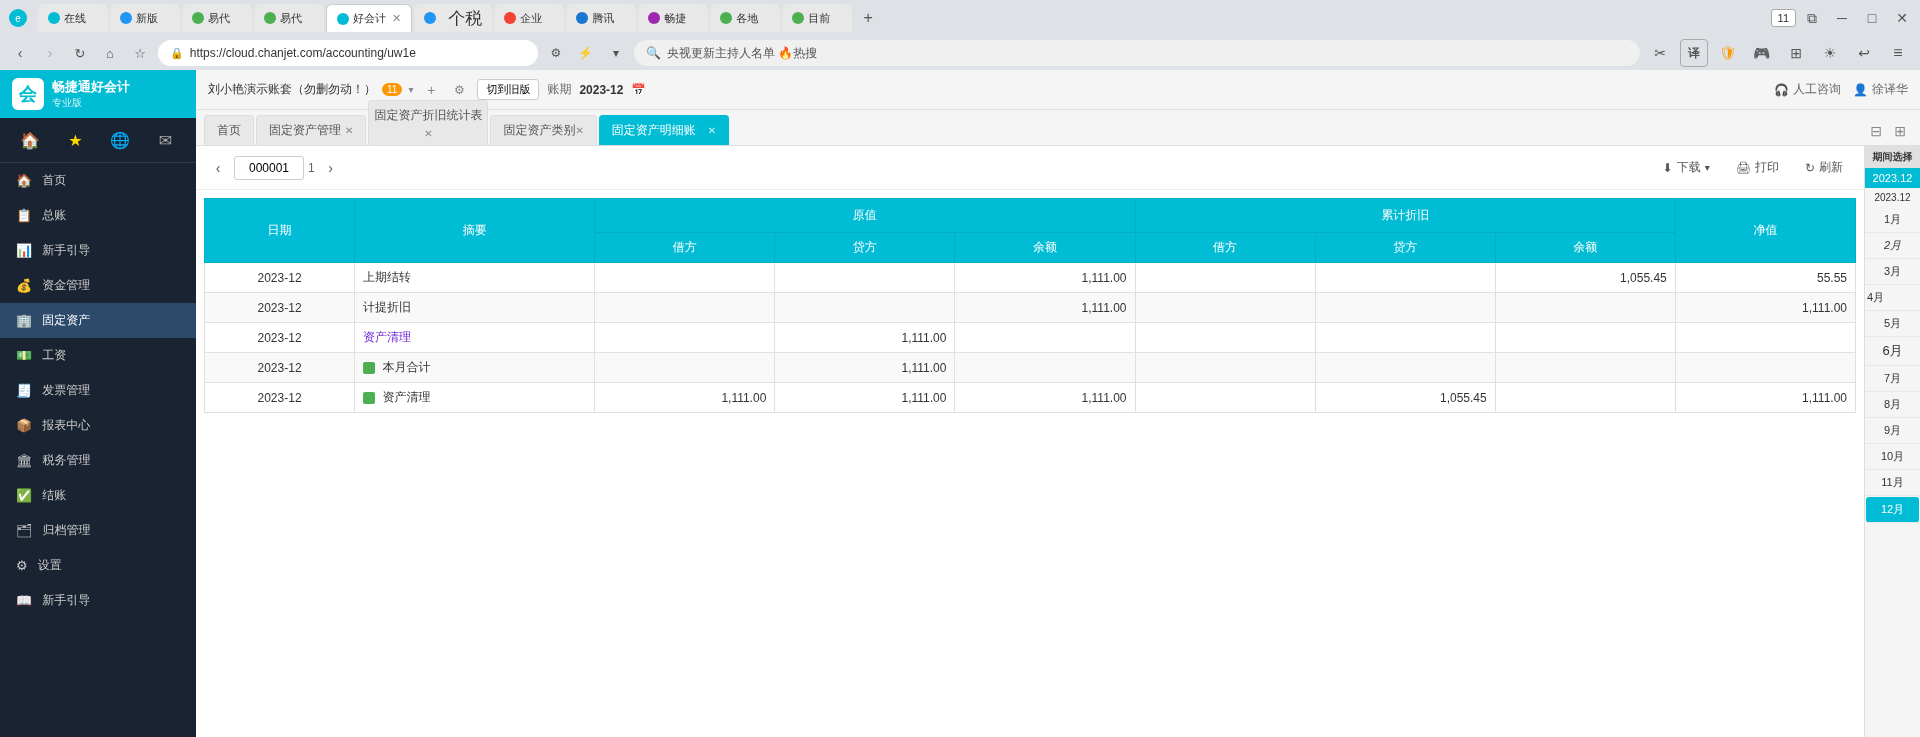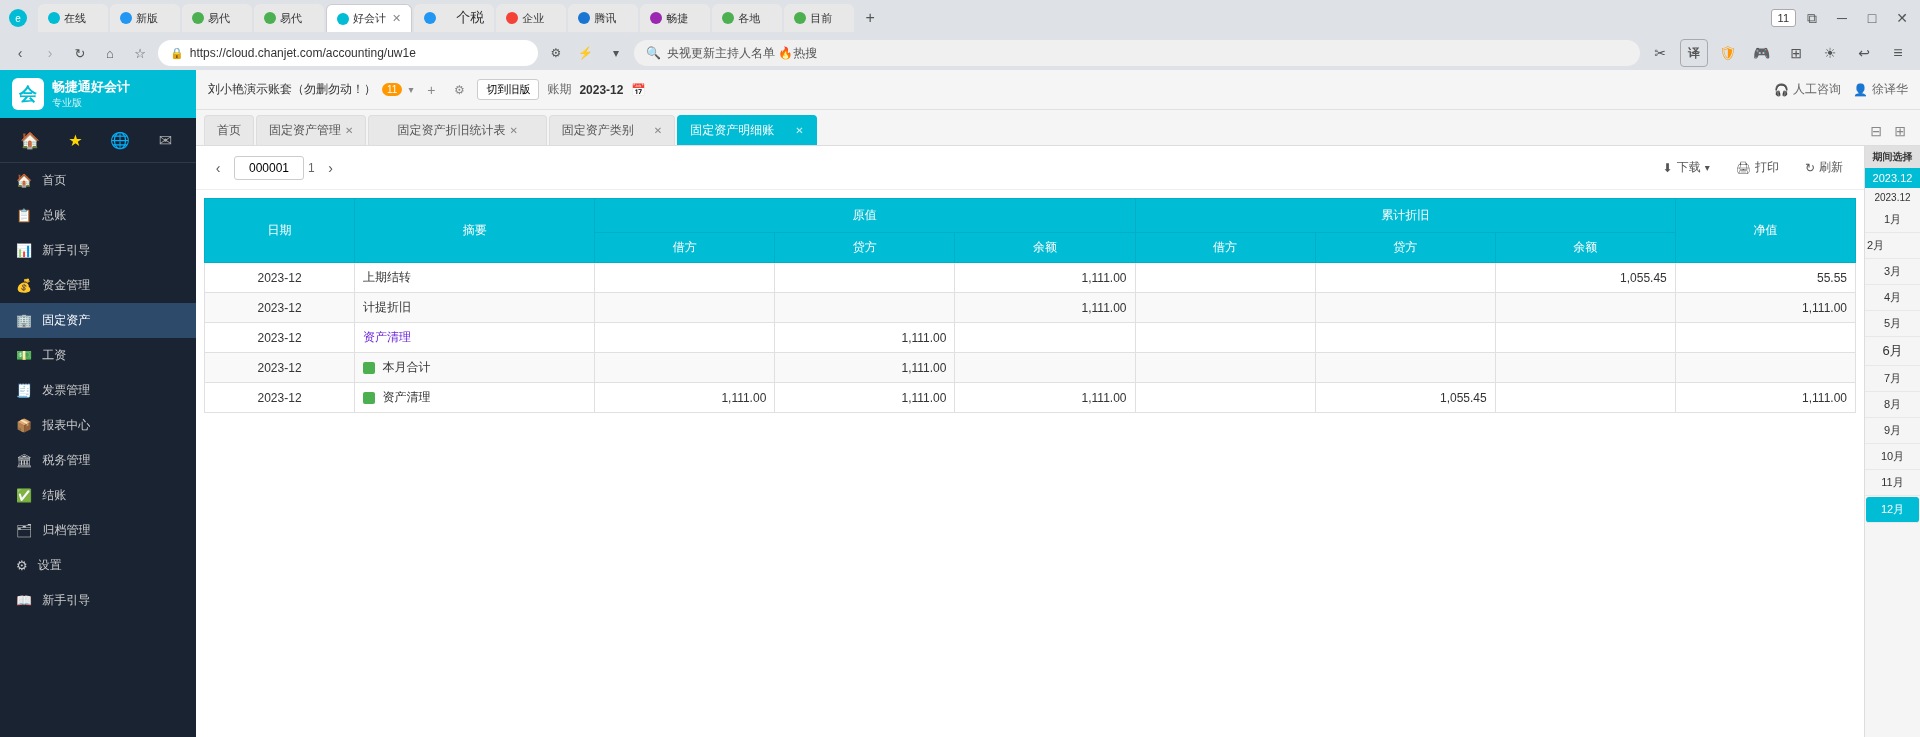--- a/index.html
+++ b/index.html
@@ -33,21 +33,21 @@
     </div>
     <div style="display:flex;align-items:center;padding:0 10px;height:28px;border-radius:6px 6px 0 0;font-size:11px;background:#e8e8e8;color:#333;gap:4px;cursor:pointer;min-width:70px;">
       <span style="width:12px;height:12px;border-radius:50%;background:#4CAF50;display:inline-block;"></span>
       <span>易代</span>
     </div>
     <div style="display:flex;align-items:center;padding:0 10px;height:28px;border-radius:6px 6px 0 0;font-size:11px;background:#fff;color:#333;gap:4px;cursor:pointer;min-width:80px;border:1px solid #ccc;border-bottom:none;">
       <span style="width:12px;height:12px;border-radius:50%;background:#00bcd4;display:inline-block;"></span>
       <span>好会计</span>
       <span style="margin-left:2px;color:#888;font-size:11px;cursor:pointer;">✕</span>
     </div>
-    <div style="display:flex;align-items:center;padding:0 10px;height:28px;border-radius:6px 6px 0 0;font-size:14px;background:#e8e8e8;color:#333;gap:20px;cursor:pointer;min-width:70px;">
+    <div style="display:flex;align-items:center;padding:0 10px;height:28px;border-radius:6px 6px 0 0;font-size:17px;background:#e8e8e8;color:#333;gap:12px;cursor:pointer;min-width:70px;">
       <span style="width:12px;height:12px;border-radius:50%;background:#2196F3;display:inline-block;"></span>
       <span>个税</span>
     </div>
     <div style="display:flex;align-items:center;padding:0 10px;height:28px;border-radius:6px 6px 0 0;font-size:11px;background:#e8e8e8;color:#333;gap:4px;cursor:pointer;min-width:70px;">
       <span style="width:12px;height:12px;border-radius:50%;background:#f44336;display:inline-block;"></span>
       <span>企业</span>
     </div>
     <div style="display:flex;align-items:center;padding:0 10px;height:28px;border-radius:6px 6px 0 0;font-size:11px;background:#e8e8e8;color:#333;gap:4px;cursor:pointer;min-width:70px;">
       <span style="width:12px;height:12px;border-radius:50%;background:#1976D2;display:inline-block;"></span>
       <span>腾讯</span>
@@ -204,29 +204,29 @@
     </div>
 
     <div style="height:36px;background:#f5f5f5;border-bottom:1px solid #ddd;display:flex;align-items:flex-end;padding:0 8px;">
       <div style="display:flex;align-items:center;padding:6px 12px;border-radius:4px 4px 0 0;font-size:12px;cursor:pointer;color:#555;gap:4px;background:#e8e8e8;border:1px solid #ddd;border-bottom:none;margin-right:2px;">
         <span>首页</span>
       </div>
       <div style="display:flex;align-items:center;padding:6px 12px;border-radius:4px 4px 0 0;font-size:12px;cursor:pointer;color:#555;gap:4px;background:#e8e8e8;border:1px solid #ddd;border-bottom:none;margin-right:2px;">
         <span>固定资产管理</span>
         <span style="font-size:10px;color:#888;">✕</span>
       </div>
-      <div style="display:flex;align-items:center;padding:6px 28px;border-radius:4px 4px 0 0;font-size:12px;cursor:pointer;color:#555;gap:4px;background:#e8e8e8;border:1px solid #ddd;border-bottom:none;margin-right:2px;">
+      <div style="display:flex;align-items:center;padding:6px 5px;border-radius:4px 4px 0 0;font-size:12px;cursor:pointer;color:#555;gap:4px;background:#e8e8e8;border:1px solid #ddd;border-bottom:none;margin-right:2px;flex-direction:column;">
         <span>固定资产折旧统计表</span>
         <span style="font-size:10px;color:#888;">✕</span>
       </div>
-      <div style="display:flex;align-items:center;padding:6px 12px;border-radius:4px 4px 0 0;font-size:12px;cursor:pointer;color:#555;gap:20px;background:#e8e8e8;border:1px solid #ddd;border-bottom:none;margin-right:2px;">
+      <div style="display:flex;align-items:center;padding:6px 12px;border-radius:4px 4px 0 0;font-size:12px;cursor:pointer;color:#555;gap:0;background:#e8e8e8;border:1px solid #ddd;border-bottom:none;margin-right:2px;">
         <span>固定资产类别</span>
         <span style="font-size:10px;color:#888;">✕</span>
       </div>
-      <div style="display:flex;align-items:center;padding:6px 12px;border-radius:4px 4px 0 0;font-size:12px;cursor:pointer;color:#fff;gap:21px;background:#00bcd4;border:1px solid #00bcd4;border-bottom:none;margin-right:2px;">
+      <div style="display:flex;align-items:center;padding:6px 12px;border-radius:4px 4px 0 0;font-size:12px;cursor:pointer;color:#fff;gap:12px;background:#00bcd4;border:1px solid #00bcd4;border-bottom:none;margin-right:2px;">
         <span>固定资产明细账</span>
         <span style="font-size:10px;color:rgba(255,255,255,0.8);">✕</span>
       </div>
       <div style="flex:1;"></div>
       <div style="width:24px;height:24px;display:flex;align-items:center;justify-content:center;cursor:pointer;color:#888;font-size:14px;margin-bottom:2px;">⊟</div>
       <div style="width:24px;height:24px;display:flex;align-items:center;justify-content:center;cursor:pointer;color:#888;font-size:14px;margin-bottom:2px;">⊞</div>
     </div>
 
     <div style="flex:1;display:flex;overflow:hidden;background:#fff;">
 
@@ -345,23 +345,23 @@
             </tbody>
           </table>
         </div>
       </div>
 
       <div style="width:56px;background:#f5f5f5;border-left:1px solid #ddd;display:flex;flex-direction:column;overflow:hidden;font-size:11px;">
         <div style="background:#e0e0e0;text-align:center;padding:4px 2px;font-size:10px;color:#333;font-weight:bold;">期间选择</div>
         <div style="background:#00bcd4;color:#fff;text-align:center;padding:4px 2px;font-size:11px;cursor:pointer;">2023.12</div>
         <div style="text-align:center;padding:4px 2px;font-size:10px;color:#333;">2023.12</div>
         <div style="text-align:center;padding:5px 2px;cursor:pointer;color:#333;border-bottom:1px solid #e8e8e8;font-size:11px;">1月</div>
-        <div style="text-align:left;padding:5px 2px;cursor:pointer;color:#333;border-bottom:1px solid #e8e8e8;font-size:11px;">2月</div>
+        <div style="text-align:center;padding:5px 2px;cursor:pointer;color:#333;border-bottom:1px solid #e8e8e8;font-size:11px;font-style:italic;">2月</div>
         <div style="text-align:center;padding:5px 2px;cursor:pointer;color:#333;border-bottom:1px solid #e8e8e8;font-size:11px;">3月</div>
-        <div style="text-align:center;padding:5px 2px;cursor:pointer;color:#333;border-bottom:1px solid #e8e8e8;font-size:11px;">4月</div>
+        <div style="padding:5px 2px;cursor:pointer;color:#333;border-bottom:1px solid #e8e8e8;font-size:11px;">4月</div>
         <div style="text-align:center;padding:5px 2px;cursor:pointer;color:#333;border-bottom:1px solid #e8e8e8;font-size:11px;">5月</div>
         <div style="text-align:center;padding:5px 2px;cursor:pointer;color:#333;border-bottom:1px solid #e8e8e8;font-size:13px;">6月</div>
         <div style="text-align:center;padding:5px 2px;cursor:pointer;color:#333;border-bottom:1px solid #e8e8e8;font-size:11px;">7月</div>
         <div style="text-align:center;padding:5px 2px;cursor:pointer;color:#333;border-bottom:1px solid #e8e8e8;font-size:11px;">8月</div>
         <div style="text-align:center;padding:5px 2px;cursor:pointer;color:#333;border-bottom:1px solid #e8e8e8;font-size:11px;">9月</div>
         <div style="text-align:center;padding:5px 2px;cursor:pointer;color:#333;border-bottom:1px solid #e8e8e8;font-size:11px;">10月</div>
         <div style="text-align:center;padding:5px 2px;cursor:pointer;color:#333;border-bottom:1px solid #e8e8e8;font-size:11px;">11月</div>
         <div style="text-align:center;padding:5px 2px;cursor:pointer;color:#fff;border-bottom:1px solid #e8e8e8;font-size:11px;background:#00bcd4;border-radius:3px;margin:1px;">12月</div>
       </div>
 

